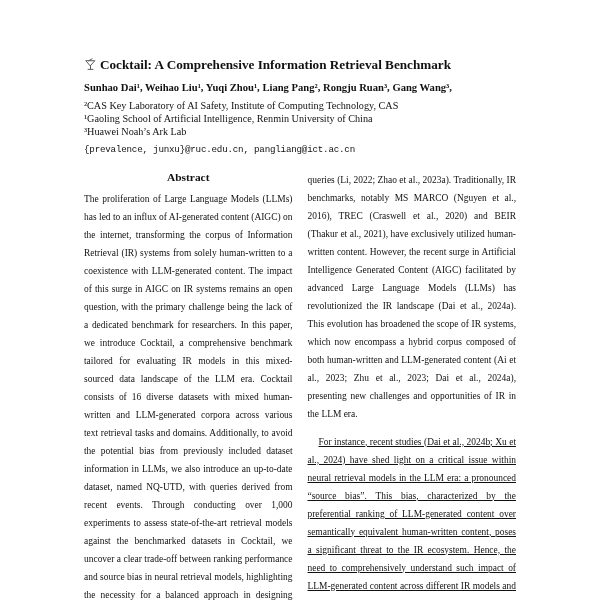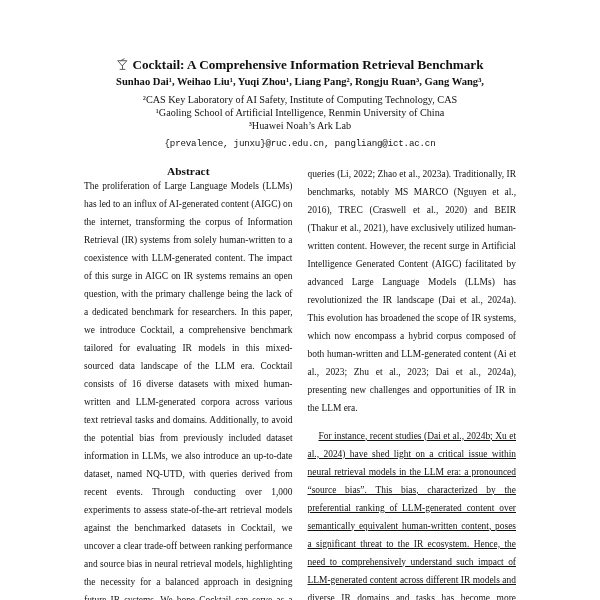--- a/index.html
+++ b/index.html
@@ -1,27 +1,27 @@
 <!DOCTYPE html>
 <html><head>
 <meta charset="utf-8">
 <style>
   * { margin:0; padding:0; box-sizing:border-box; }
   html, body { width:600px; height:600px; background:#ffffff; }
   body { font-family:"Liberation Serif","DejaVu Serif",serif; color:#111111; }
   .page { width:600px; height:600px; overflow:hidden; padding:56px 84px 0 84px; background:#ffffff; }
-  .head { text-align:center; }
+  .head { text-align:left; }
   .title { font-weight:bold; font-size:13.2px; line-height:17px; }
   .icon svg { width:13px; height:13px; vertical-align:-2px; margin-right:3px; }
-  .authors { margin-top:2px; font-weight:bold; font-size:10.6px; line-height:13.5px; }
+  .authors { margin-top:8px; font-weight:bold; font-size:10.6px; line-height:13.5px; }
   .affiliations { margin-top:4px; font-size:10.2px; line-height:13px; }
   .emails { margin-top:6px; font-family:"Liberation Mono","DejaVu Sans Mono",monospace; font-size:9.2px; letter-spacing:-0.2px; }
   .columns { display:flex; gap:15px; margin-top:16px; text-align:justify; }
   .col { flex:1; min-width:0; }
-  .abstract-heading { text-align:center; font-size:11.4px; font-weight:bold; }
+  .abstract-heading { text-align:center; font-size:11.4px; font-weight:bold; margin-bottom:7px; }
   .body-text { font-size:9.45px; line-height:18px; }
   .indent { text-indent:11px; margin-top:10px;text-decoration:underline; }
   .mono { font-family:"Liberation Mono","DejaVu Sans Mono",monospace; font-size:8.6px; letter-spacing:-0.3px; }
   .mono-link { cursor:pointer;font-weight:bold; }
 </style>
 </head>
 <body>
 
 <div class="page">
 

